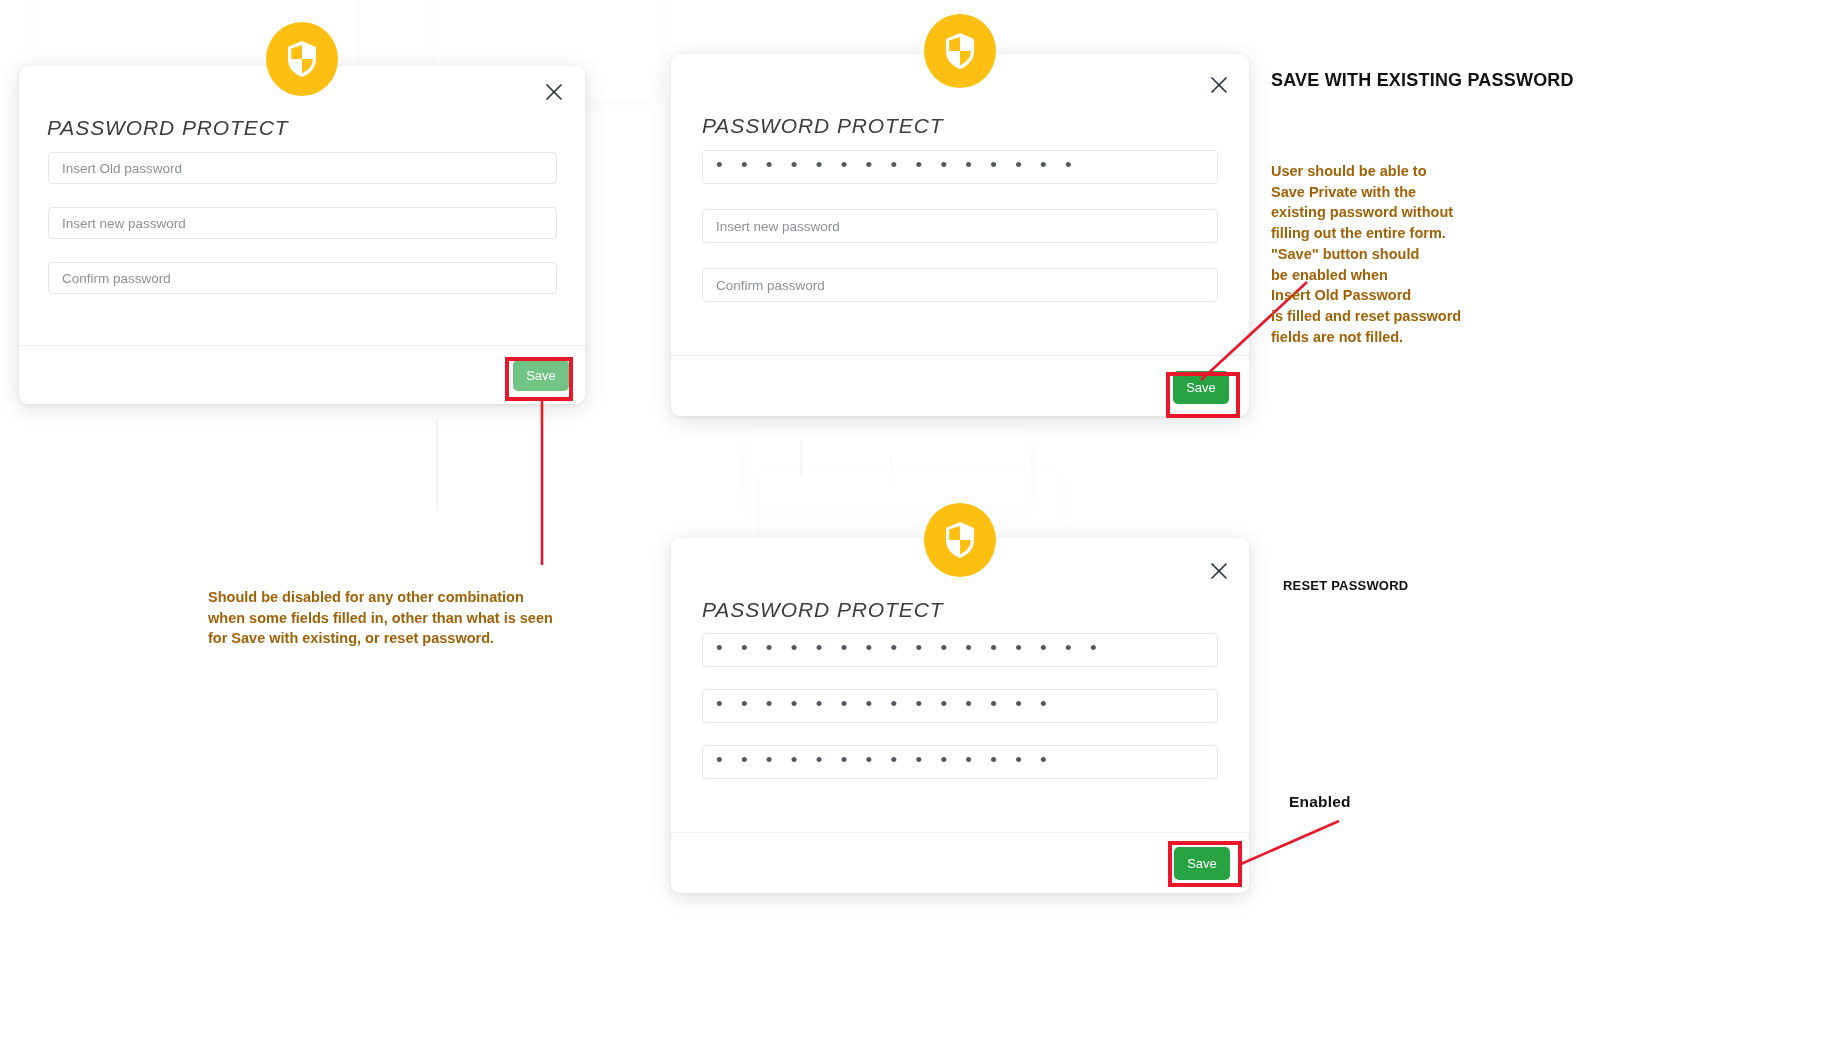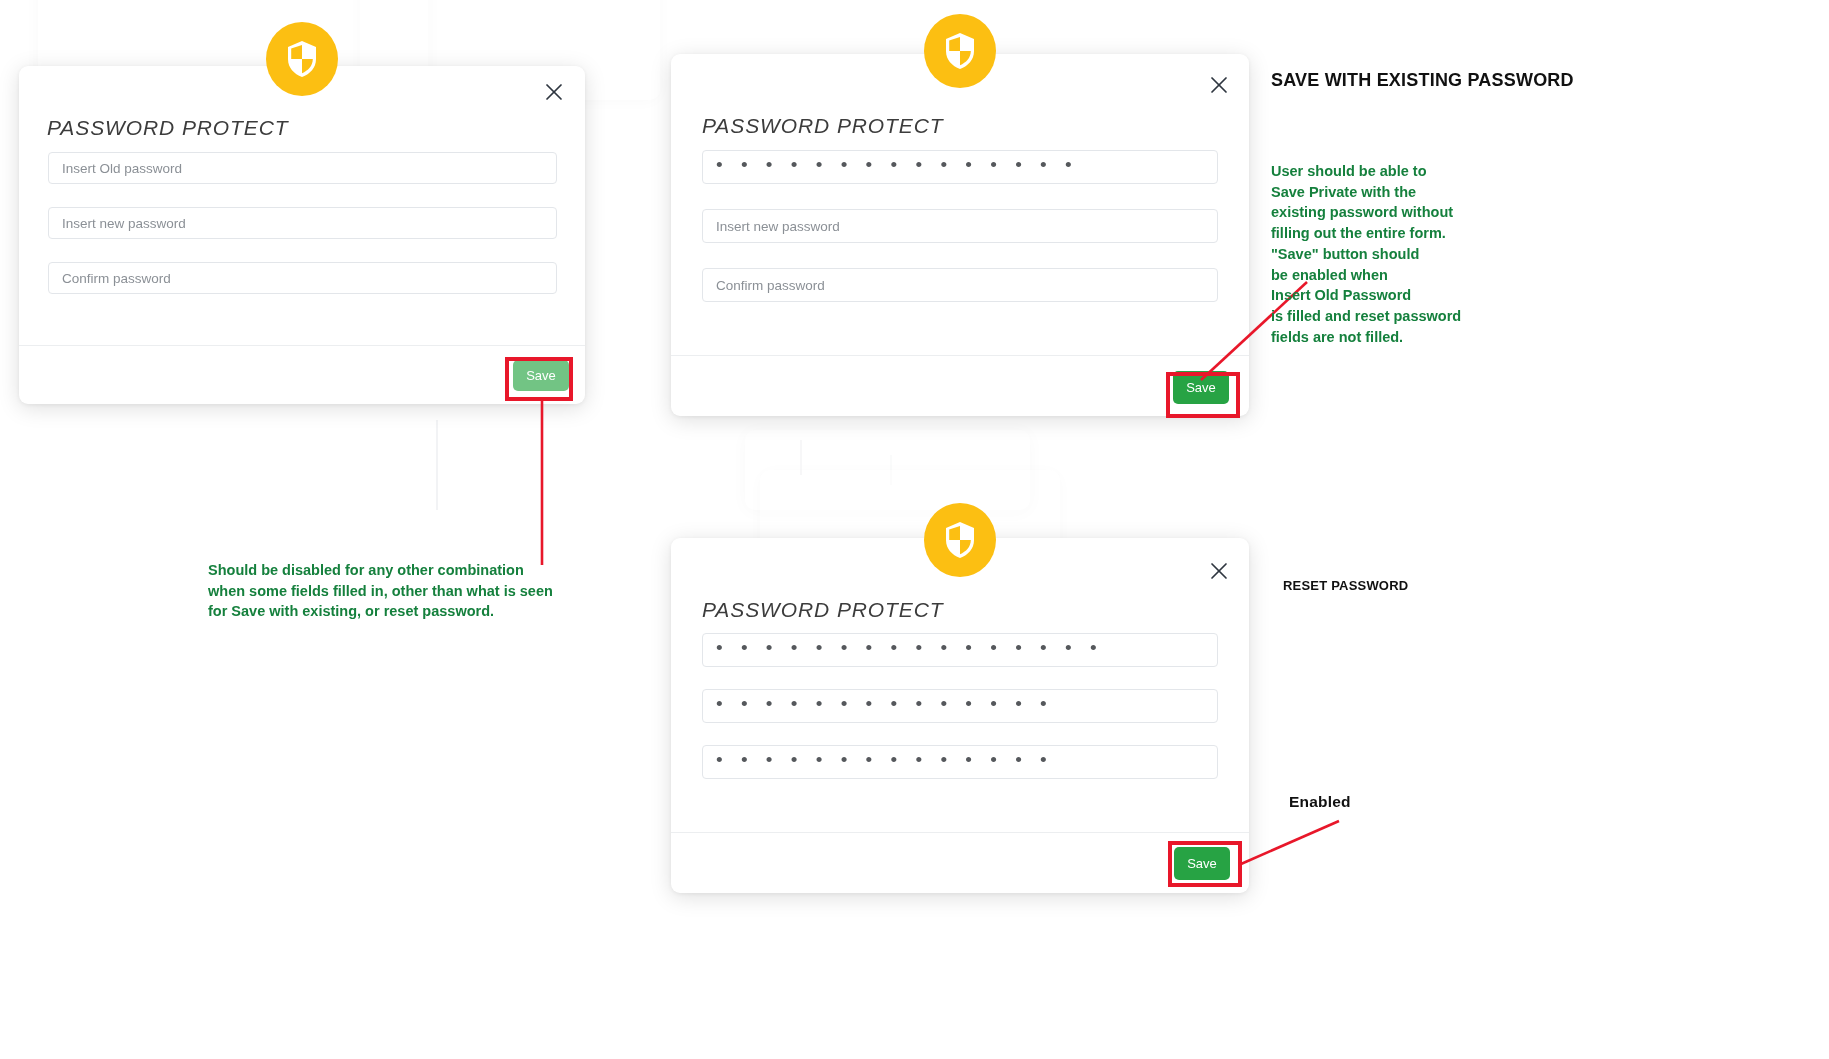--- a/index.html
+++ b/index.html
@@ -121,21 +121,21 @@
     justify-content: center;
     z-index: 5;
   }
   .shield-badge svg { display:block; }
 
   
   .anno {
     position: absolute;
     font-family: "Liberation Sans", sans-serif;
     font-weight: bold;
-    color: #15803d;
+    color: #a16207;
     line-height: 1.43;
     white-space: pre-line;
   }
   .anno-head {
     position: absolute;
     font-family: "Liberation Sans", sans-serif;
     font-weight: bold;
     color: #111111;
     letter-spacing: 0.2px;
     white-space: nowrap;
@@ -197,21 +197,21 @@
       <path d="M17 2 L31 8 L31 20 C31 29 25 35 17 38 C9 35 3 29 3 20 L3 8 Z" fill="#ffffff"></path>
       <path d="M17 6 L17 20 L6.2 20 L6.2 9.6 Z" fill="#fcbf12"></path>
       <path d="M17 20 L27.8 20 C27.8 27 23 31.6 17 34.2 Z" fill="#fcbf12"></path>
     </svg>
   </div>
 
   <svg class="leader" style="left:520px; top:395px; width:80px; height:175px;" viewBox="0 0 80 175">
     <line x1="22" y1="5" x2="22" y2="170" stroke="#e8172a" stroke-width="2.6"></line>
   </svg>
 
-  <div class="anno" style="left:208px; top:560px; width:430px; font-size:14.5px;">Should be disabled for any other combination
+  <div class="anno" style="left:208px; top:587px; width:430px; font-size:14.5px;">Should be disabled for any other combination
 when some fields filled in, other than what is seen
 for Save with existing, or reset password.</div>
 
   <div class="dialog" style="left:671px; top:54px; width:578px; height:362px;">
     <div class="dialog-body">
 
       <div class="close-icon" style="right:17px; top:18px;">
         <svg width="18" height="18" viewBox="0 0 18 18" aria-hidden="true">
           <line x1="2" y1="2" x2="16" y2="16" stroke="#2f3640" stroke-width="1.7" stroke-linecap="round"></line>
           <line x1="16" y1="2" x2="2" y2="16" stroke="#2f3640" stroke-width="1.7" stroke-linecap="round"></line>

